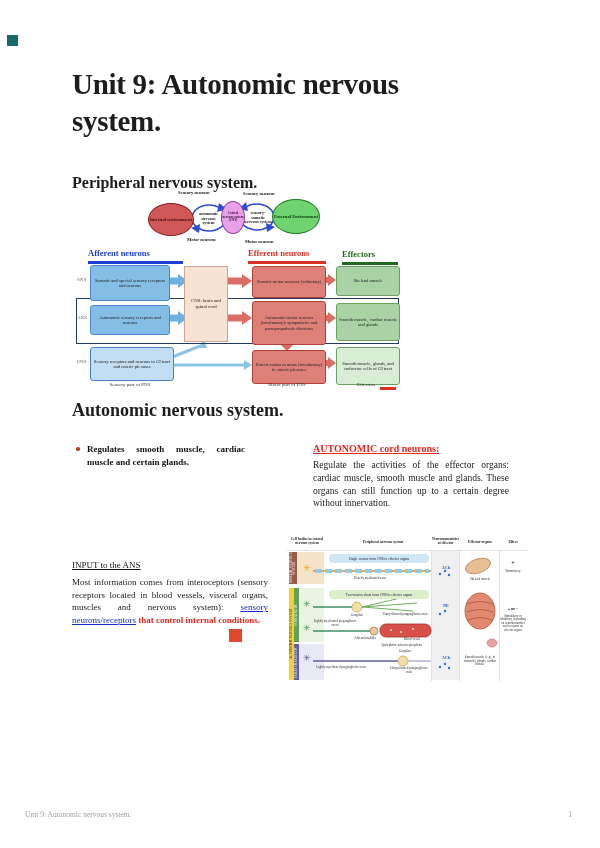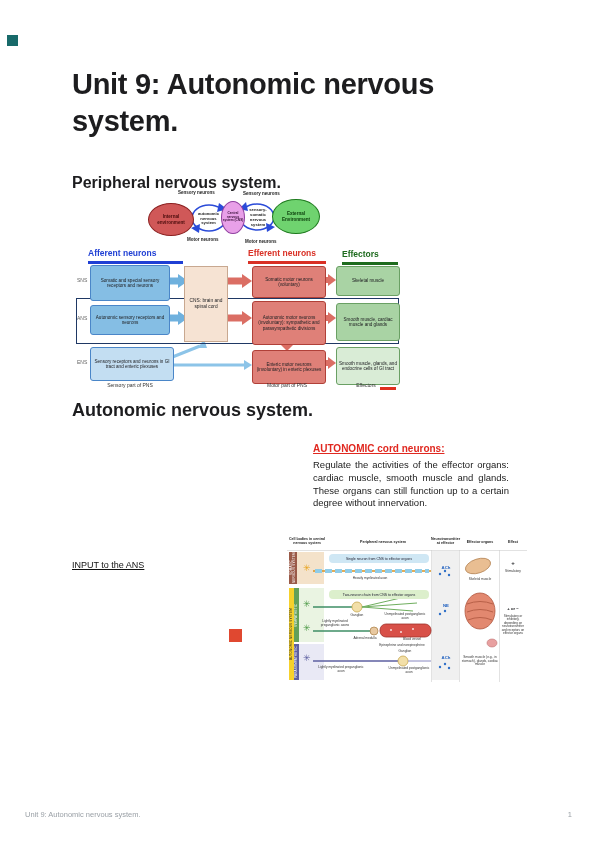--- a/index.html
+++ b/index.html
@@ -1,17 +1,17 @@
 <!DOCTYPE html>
 <html><head>
 <meta charset="utf-8">
 <style>
   html,body{margin:0;padding:0;background:#fff;}
   .page{position:relative;width:600px;height:848px;background:#ffffff;overflow:hidden;
-        font-family:Liberation Sans, sans-serif;color:#202124;}
+        font-family:Liberation Serif, serif;color:#202124;}
   .abs{position:absolute;}
   .title{font-size:29px;font-weight:bold;line-height:37px;letter-spacing:-0.3px;color:#1d1d1f;}
   .h2{font-weight:bold;color:#1d1d1f;}
   .tiny{color:#222;}
   .boxtxt{display:flex;align-items:center;justify-content:center;text-align:center;line-height:1.15;}
   .bluebox{background:#85BEE4;border:0.8px solid #4A86C8;border-radius:3px;font-size:4.6px;padding:1px;}
   .bluebox.pale{background:#C3DEF2;}
   .redbox{background:#DF8078;border:0.8px solid #B04038;border-radius:3px;font-size:4.6px;padding:1px;}
   .greenbox{background:#A9D3A4;border:0.8px solid #6AA064;border-radius:3px;font-size:4.6px;padding:1px;}
   .greenbox.pale{background:#D9ECD6;}
@@ -121,23 +121,27 @@
     <div class="abs boxtxt redbox" style="left:177px;top:102px;width:70px;height:30px;">Enteric motor neurons (involuntary) in enteric plexuses</div>
     <div class="abs boxtxt greenbox pale" style="left:261px;top:99px;width:60px;height:34px;">Smooth muscle, glands, and endocrine cells of GI tract</div>
 
     <div class="abs blabel" style="left:15px;top:134px;width:80px;">Sensory part of PNS</div>
     <div class="abs blabel" style="left:177px;top:134px;width:70px;">Motor part of PNS</div>
     <div class="abs blabel" style="left:261px;top:134px;width:60px;">Effectors</div>
     <div class="abs" style="left:305px;top:139px;width:16px;height:3px;background:#E03020;"></div>
   </div>
 
   <ul class="bullets abs" style="left:74px;top:443px;width:172px;">
+    <li><span class="dot"></span><span class="b">Regulates smooth muscle, cardiac muscle and certain glands.</span><span></span></li>
   </ul>
 
   <div class="abs" style="left:72px;top:560px;font-size:9px;text-decoration:underline;color:#111;">INPUT to the ANS</div>
+  <div class="abs para" style="left:72px;top:576px;width:196px;">
+    <span>Most information comes from interoceptors (sensory receptors located in blood vessels, visceral organs, muscles and nervous system): </span><span class="link">sensory neurons/receptors</span><span class="redtxt"> that control internal conditions.</span>
+  </div>
   <div class="abs" style="left:229px;top:629px;width:13px;height:13px;background:#E04830;"></div>
 
   <div class="abs" style="left:313px;top:443px;font-size:10px;font-weight:bold;color:#E02820;text-decoration:underline;">AUTONOMIC cord neurons:</div>
   <div class="abs para" style="left:313px;top:459px;width:196px;font-size:9.5px;line-height:1.35;">Regulate the activities of the effector organs: cardiac muscle, smooth muscle and glands. These organs can still function up to a certain degree without innervation.</div>
 
   <div class="abs" style="left:287px;top:536px;width:240px;height:146px;background:#fff;">
 
     <div class="abs f3head" style="left:0;top:1px;width:40px;">Cell bodies in central nervous system</div>
     <div class="abs f3head" style="left:48px;top:4px;width:96px;">Peripheral nervous system</div>
     <div class="abs f3head" style="left:144px;top:1px;width:29px;">Neurotransmitter at effector</div>

